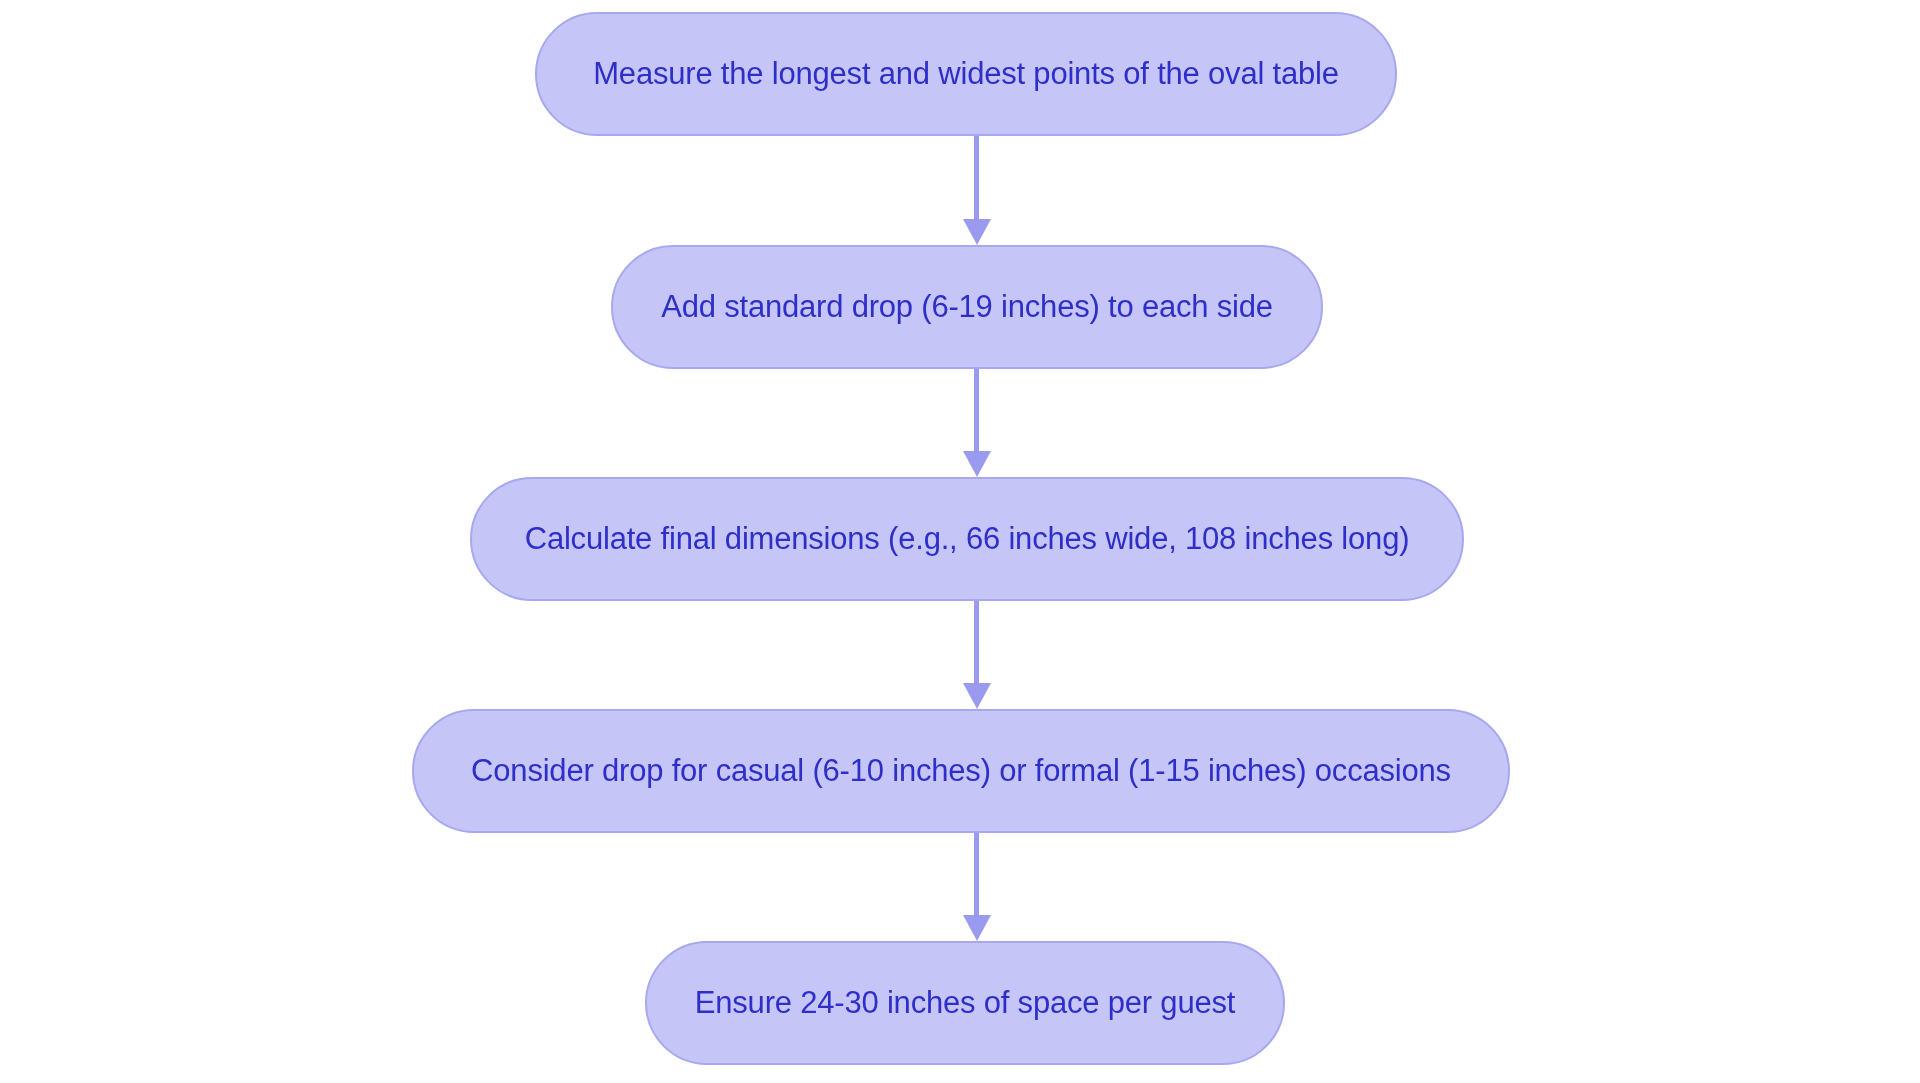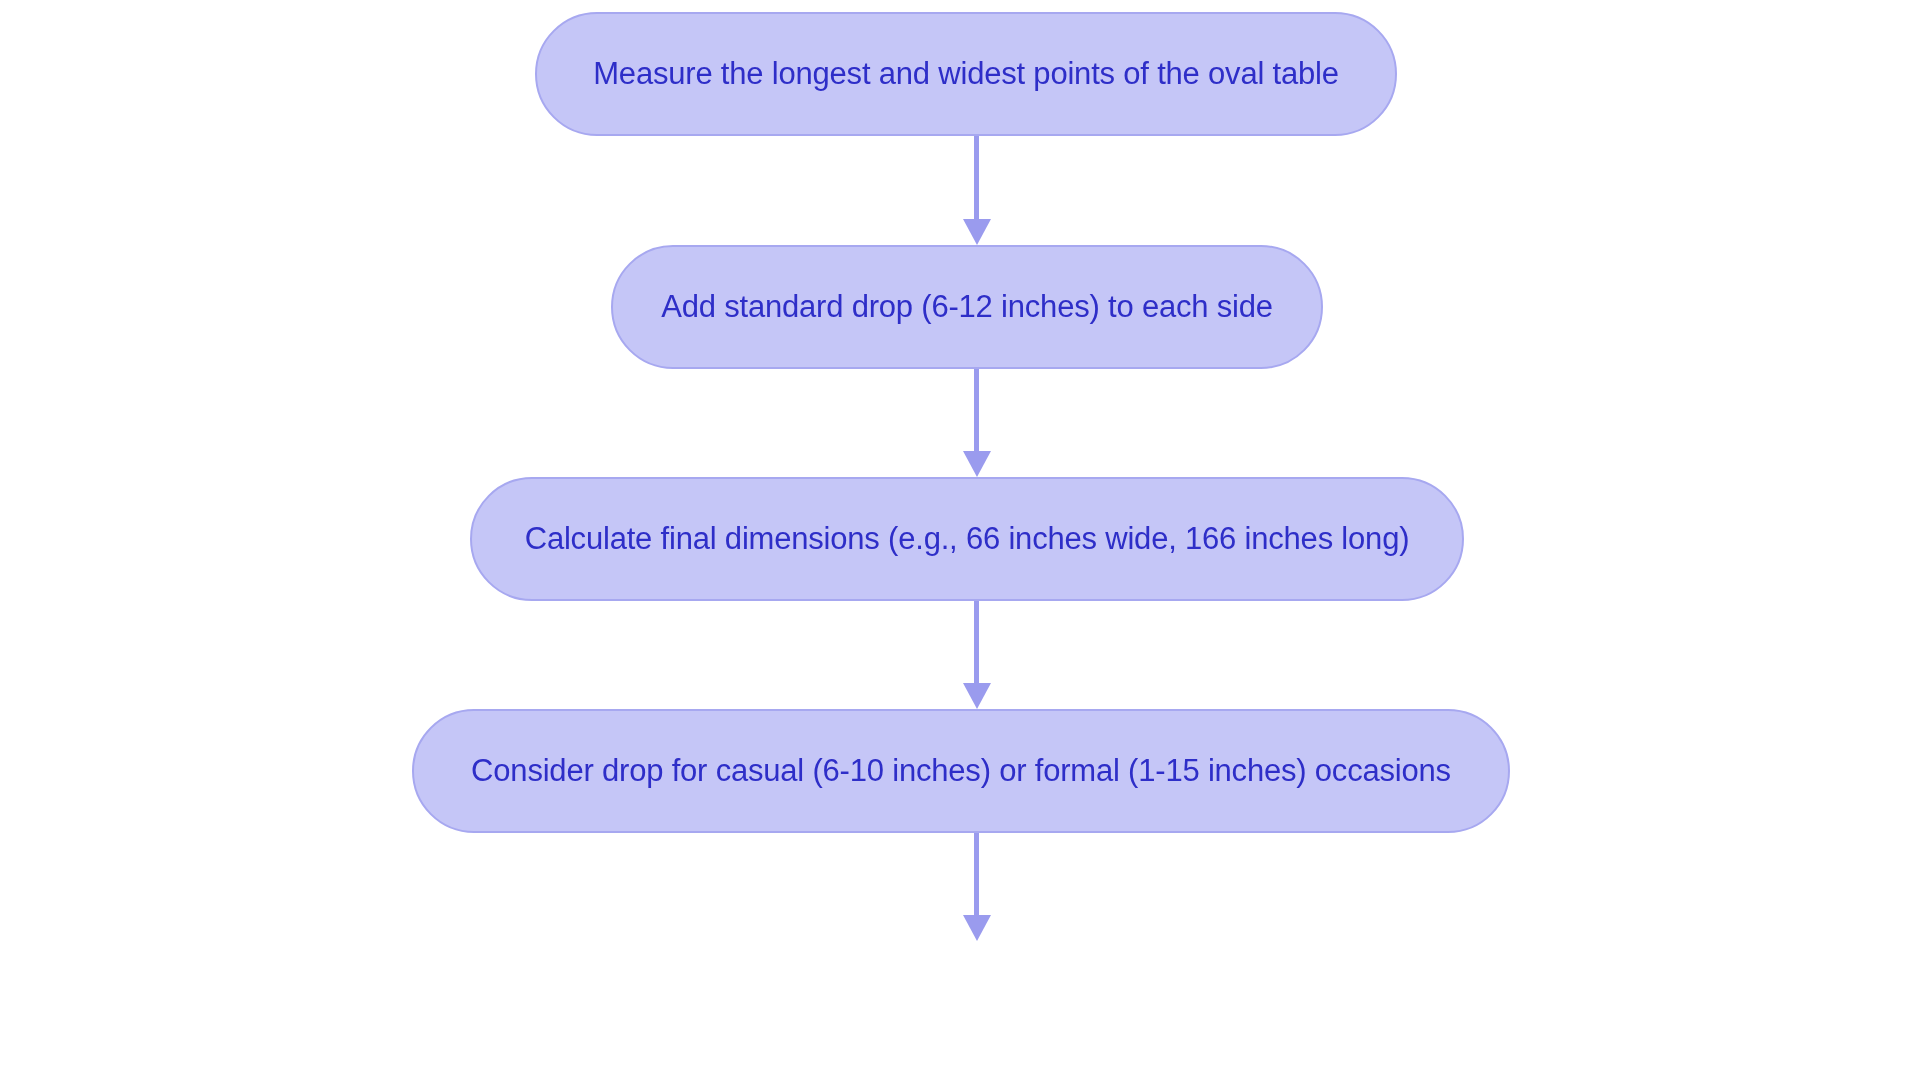--- a/index.html
+++ b/index.html
@@ -99,40 +99,43 @@
   <div class="node node-1">
     <span class="node-label">Measure the longest and widest points of the oval table</span>
   </div>
 
   <div class="connector connector-1">
     <div class="stem"></div>
     <div class="head"></div>
   </div>
 
   <div class="node node-2">
-    <span class="node-label">Add standard drop (6-12 inches) to each side</span>
+    <span class="node-label">Add standard drop (6-19 inches) to each side</span>
   </div>
 
   <div class="connector connector-2">
     <div class="stem"></div>
     <div class="head"></div>
   </div>
 
   <div class="node node-3">
-    <span class="node-label">Calculate final dimensions (e.g., 66 inches wide, 166 inches long)</span>
+    <span class="node-label">Calculate final dimensions (e.g., 66 inches wide, 108 inches long)</span>
   </div>
 
   <div class="connector connector-3">
     <div class="stem"></div>
     <div class="head"></div>
   </div>
 
   <div class="node node-4">
     <span class="node-label">Consider drop for casual (6-10 inches) or formal (1-15 inches) occasions</span>
   </div>
 
   <div class="connector connector-4">
     <div class="stem"></div>
     <div class="head"></div>
   </div>
 
+  <div class="node node-5">
+    <span class="node-label">Ensure 24-30 inches of space per guest</span>
+  </div>
 
 </div>
 
 </body></html>

